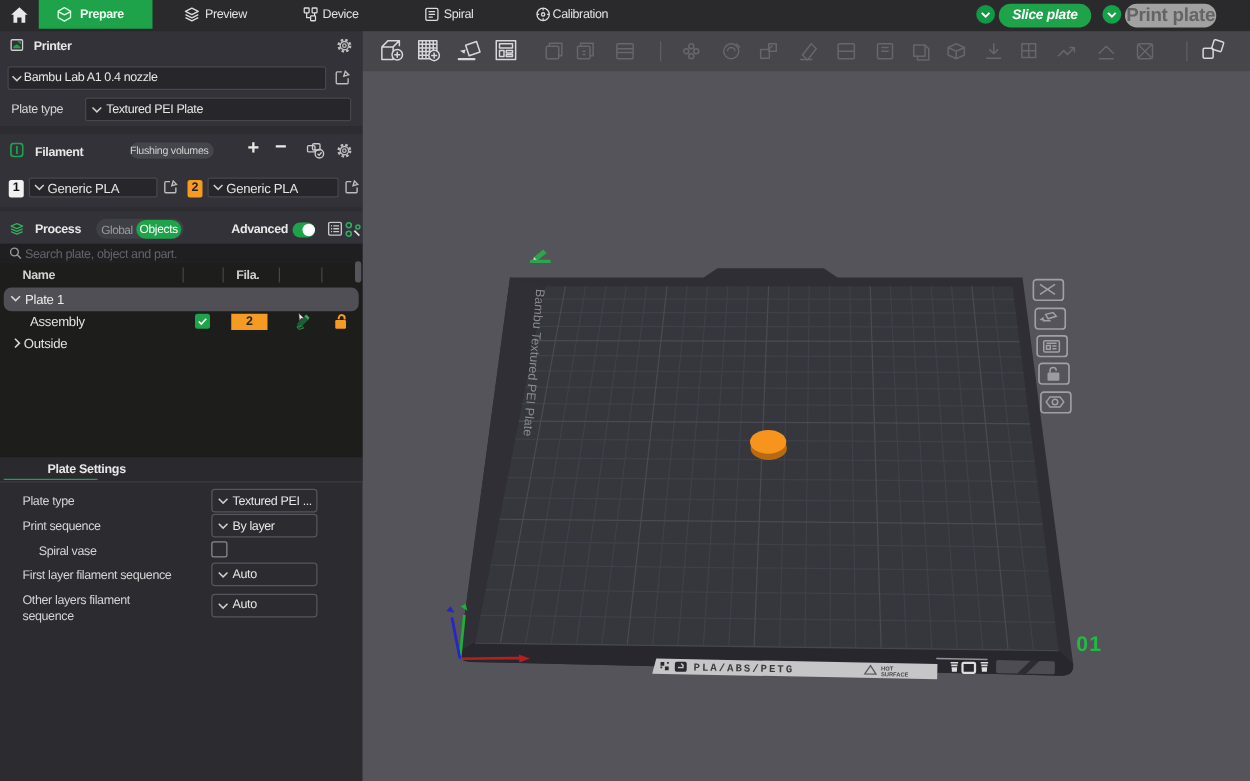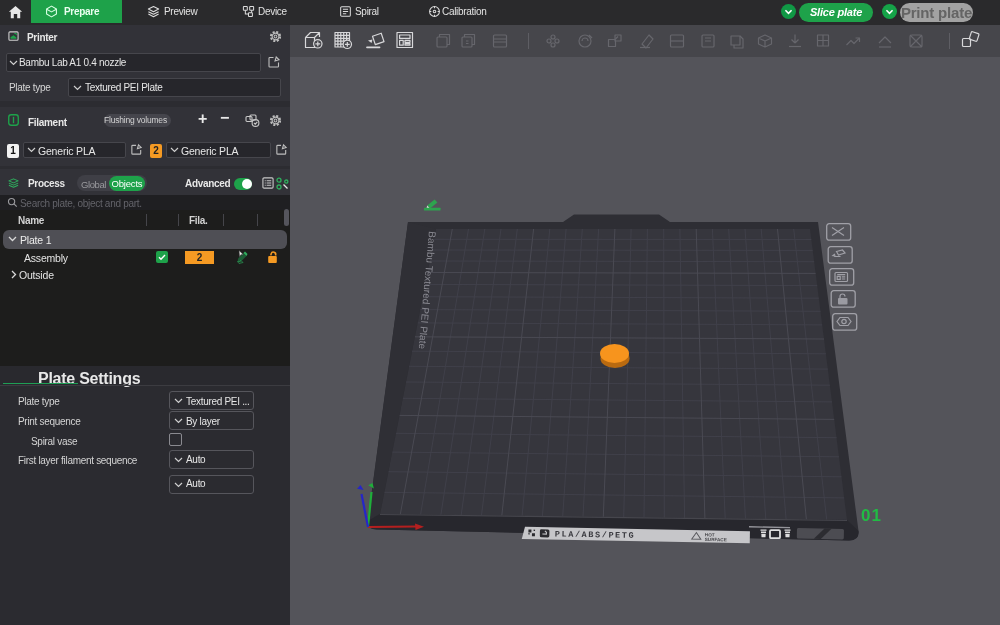--- a/index.html
+++ b/index.html
@@ -222,21 +222,21 @@
   <svg class="abs" style="left:267px;top:225px;" width="12" height="14" viewBox="0 0 12 14">
     <rect x="1.2" y="6" width="8.6" height="7" rx="1" fill="#f59a23"></rect>
     <path d="M4.2 6 L4.2 4.2 Q4.3 2 6.6 2.1 Q8.8 2.2 8.8 4.4 L8.8 5" stroke="#f59a23" stroke-width="1.6" fill="none" transform="rotate(14 6.5 4)"></path>
   </svg>
 
   <svg class="abs" style="left:11px;top:245px;" width="6" height="9" viewBox="0 0 6 9">
       <path d="M1 1 L4.5 4.5 L1 8" stroke="#d8d8d8" stroke-width="1.3" fill="none"></path>
     </svg>
   <div class="abs t105" style="left:19px;top:244px;color:#e4e4e4;">Outside</div>
 
-  <div class="abs" style="left:10px;top:345px;color:#e8e8e8;font-size:16px;font-weight:bold;letter-spacing:-0.25px;padding-left:28px;">Plate Settings</div>
+  <div class="abs" style="left:10px;top:345px;color:#e8e8e8;font-size:10px;font-weight:bold;letter-spacing:-0.25px;padding-left:28px;">Plate Settings</div>
   <div class="abs" style="left:3px;top:357.5px;width:75px;height:1.5px;background:#1f9e55;"></div>
   <div class="abs" style="left:0;top:360px;width:290px;height:1px;background:#3c3c41;"></div>
 
   <div class="abs t10" style="left:18px;top:371px;color:#d4d4d4;">Plate type</div>
   <div class="abs" style="left:169px;top:366px;width:85px;height:19px;background:#2b2b30;border:1px solid #56565c;border-radius:3px;"></div>
   <svg class="abs" style="left:174px;top:373px;" width="9" height="6" viewBox="0 0 9 6">
       <path d="M1 1 L4.5 4.5 L8 1" stroke="#cfcfcf" stroke-width="1.2" fill="none"></path>
     </svg>
   <div class="abs t10" style="left:186px;top:371px;color:#e6e6e6;text-align:right;">Textured PEI ...</div>
 
@@ -250,20 +250,21 @@
   <div class="abs t10" style="left:31px;top:411px;color:#d4d4d4;text-align:center;">Spiral vase</div>
   <div class="abs" style="left:169px;top:408px;width:13px;height:13px;background:#2b2b30;border:1px solid #8a8a90;border-radius:2px;"></div>
 
   <div class="abs t10" style="left:18px;top:430px;color:#d4d4d4;">First layer filament sequence</div>
   <div class="abs" style="left:169px;top:425px;width:85px;height:19px;background:#2b2b30;border:1px solid #56565c;border-radius:3px;"></div>
   <svg class="abs" style="left:174px;top:432px;" width="9" height="6" viewBox="0 0 9 6">
       <path d="M1 1 L4.5 4.5 L8 1" stroke="#cfcfcf" stroke-width="1.2" fill="none"></path>
     </svg>
   <div class="abs t10" style="left:186px;top:429px;color:#e6e6e6;">Auto</div>
 
+  <div class="abs t10" style="left:18px;top:449px;width:106px;line-height:13px;color:#d4d4d4;white-space:normal;">Other layers filament sequence</div>
   <div class="abs" style="left:169px;top:450px;width:85px;height:19px;background:#2b2b30;border:1px solid #56565c;border-radius:3px;"></div>
   <svg class="abs" style="left:174px;top:457px;" width="9" height="6" viewBox="0 0 9 6">
       <path d="M1 1 L4.5 4.5 L8 1" stroke="#cfcfcf" stroke-width="1.2" fill="none"></path>
     </svg>
   <div class="abs t10" style="left:186px;top:453px;color:#e6e6e6;">Auto</div>
 
   <div class="abs" style="left:283.5px;top:184px;width:5.5px;height:17px;border-radius:2.5px;background:#55555c;"></div>
 </div>
 
 <div class="abs" style="left:290px;top:25px;width:710px;height:32px;background:#46464b;">

